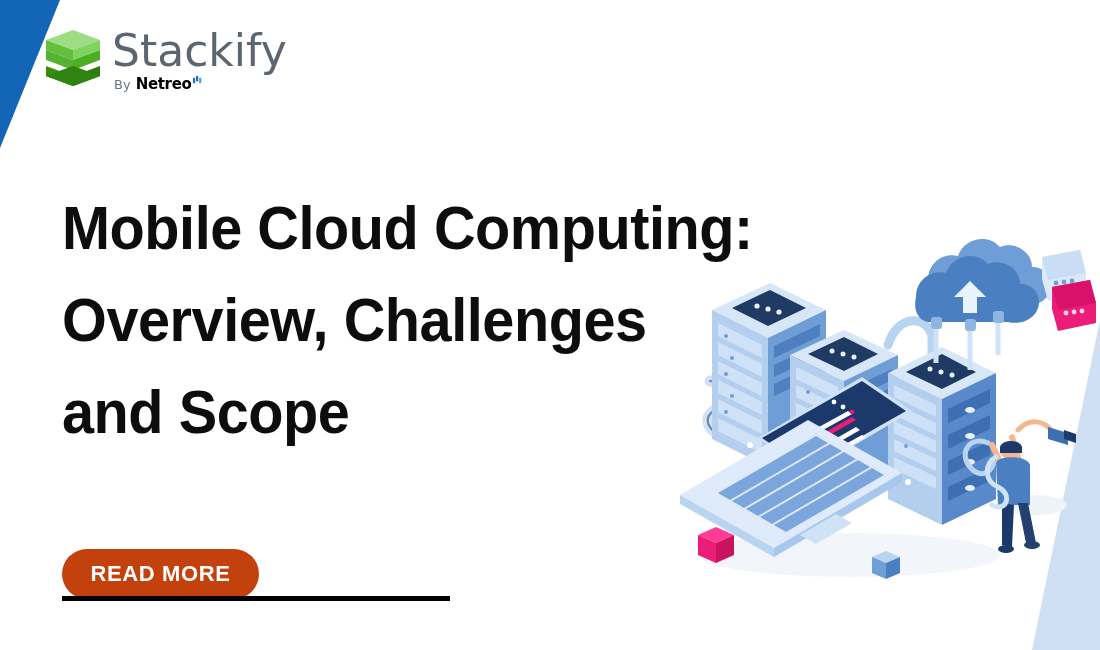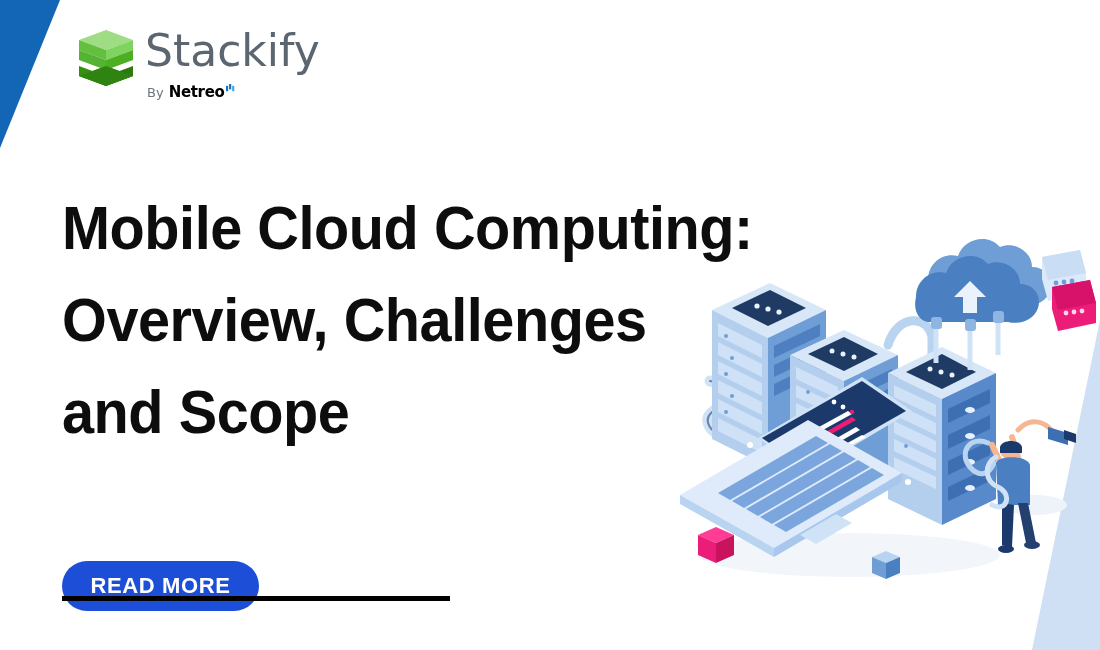--- a/index.html
+++ b/index.html
@@ -28,41 +28,41 @@
     position: absolute;
     right: 0; bottom: 0;
     width: 68px; height: 330px;
     background: #cfe0f5;
     clip-path: polygon(100% 0, 100% 100%, 0 100%);
   }
 
   
   .logo-block {
     position: absolute;
-    left: 77px; top: 28px;
+    left: 44px; top: 28px;
     display: flex;
     align-items: flex-start;
   }
   .logo-mark { width: 58px; height: 70px; display:block; }
   .logo-text-wrap {
     margin-left: 10px;
     display: flex;
     flex-direction: column;
     align-items: flex-start;
   }
   .logo-word {
     font-size: 44px;
     line-height: 46px;
     font-weight: 400;
     color: #5b6670;
     letter-spacing: 0px;
     font-family: "DejaVu Sans", sans-serif;
   }
   .logo-sub {
-    margin-top: 9px;
+    margin-top: 1px;
     margin-left: 2px;
     display: flex;
     align-items: center;
     gap: 5px;
   }
   .logo-by {
     font-size: 13px;
     color: #6b7680;
     font-family: "DejaVu Sans", sans-serif;
   }
@@ -95,25 +95,25 @@
     letter-spacing: -0.5px;
     transform: scaleX(0.93);
     transform-origin: left top;
   }
   .headline .hl-line { display: block; white-space: nowrap; }
 
   
   .cta-button {
     position: absolute;
     left: 62px;
-    top: 561px;
+    top: 549px;
     width: 197px;
     height: 50px;
     border-radius: 25px;
-    background: #1d4ed8;
+    background: #c2410c;
     border: none;
     color: #ffffff;
     font-size: 22px;
     font-weight: bold;
     letter-spacing: 0.6px;
     font-family: "Liberation Sans", sans-serif;
     cursor: pointer;
     display: flex;
     align-items: center;
     justify-content: center;

